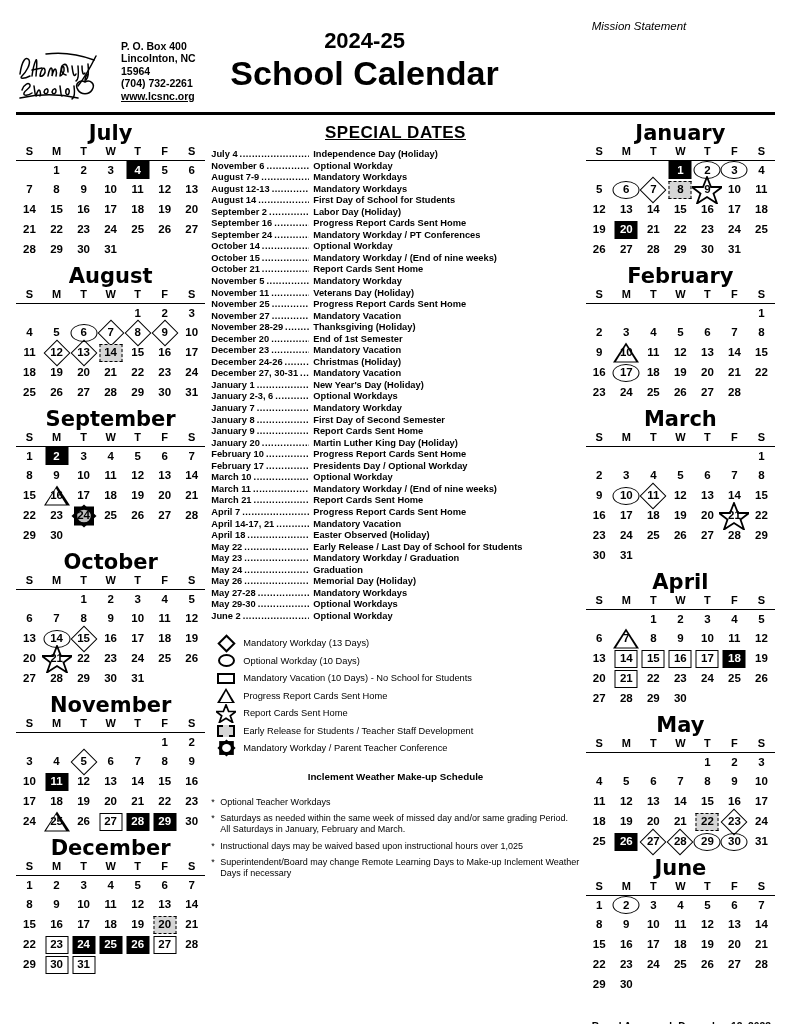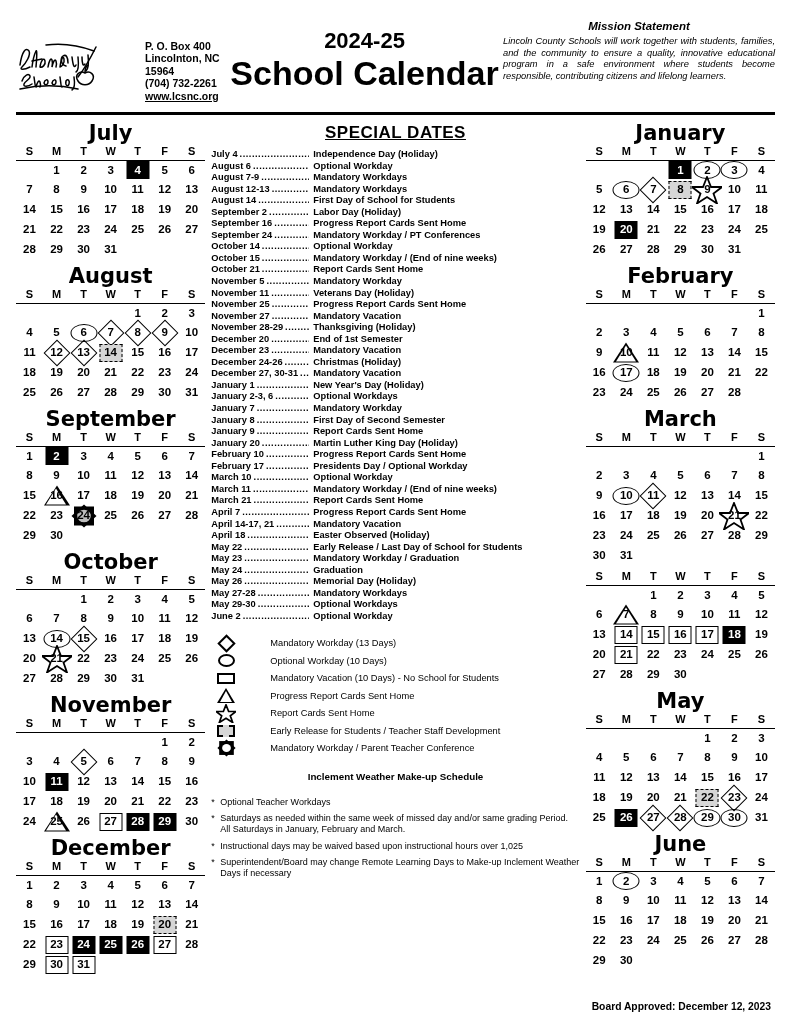--- a/index.html
+++ b/index.html
@@ -9,32 +9,32 @@
     background:#ffffff; color:#000000;
     font-family: "Liberation Sans", sans-serif;
     font-size: 11px;
     overflow: hidden;
     position: relative;
   }
   .page { width:791px; height:1024px; position:relative; padding: 14px 16px 6px 16px; }
 
   
   .header { display:flex; align-items:flex-start; height:96px; }
-  .hdr-left { width:210px; display:flex; align-items:center; gap:24px; padding-top:14px; }
+  .hdr-left { width:210px; display:flex; align-items:flex-end; gap:0; padding-top:14px; }
   .logo { width:105px; height:56px; position:relative; }
   .logo svg { width:105px; height:56px; display:block; }
   .addr { font-family:"Liberation Sans", sans-serif; font-size:10.5px; font-weight:bold; line-height:12.4px; padding-top:12px; }
   .addr .url { text-decoration:underline; }
 
   .hdr-mid { flex:1; text-align:center; padding-top:10px; }
   .hdr-mid .yr { font-size:22px; font-weight:bold; letter-spacing:0px; line-height:34px; }
   .hdr-mid .sc { font-size:34px; font-weight:bold; line-height:30px; }
 
   .hdr-right { width:272px; padding-top:6px; }
-  .ms-title { text-align:center; font-family:"Liberation Sans", sans-serif; font-style:italic; font-weight:bold; font-size:11.5px; margin-bottom:4px; }
+  .ms-title { text-align:center; font-family:"Liberation Sans", sans-serif; font-style:italic; font-weight:normal; font-size:11.5px; margin-bottom:4px; }
   .ms-body { font-family:"Liberation Sans", sans-serif; font-style:italic; font-size:9.3px; line-height:11.6px; text-align:justify; }
 
   .rule { border-top:2.2px solid #000; border-bottom:1.2px solid #000; height:3px; margin:2px 0 6px 0; }
 
   
   .cols { display:flex; gap:0px; }
   .col-l { width:190px; }
   .col-c { width:382px; padding:0 6px; }
   .col-r { width:190px; }
 
@@ -67,21 +67,21 @@
   .sd-row { display:flex; align-items:baseline; white-space:nowrap; overflow:hidden;font-weight:bold; }
   .sd-d { width:98px; flex:0 0 98px; display:flex; align-items:baseline; }
   .sd-d .lbl { padding-right:2px; }
   .sd-d .dots { flex:1; overflow:hidden; white-space:nowrap; letter-spacing:.5px; color:#000; }
   .sd-e { padding-left:4px; }
 
   
   .legend { margin-top:12px; font-size:9.3px; }
   .lg-row { display:flex; align-items:center; height:17.5px; }
   .lg-ico { width:30px; flex:0 0 30px; display:flex; align-items:center; justify-content:center; position:relative; height:17px; }
-  .lg-txt { padding-left:2px;margin-left:27px; }
+  .lg-txt { padding-left:2px; }
   .i-diamond { width:13px; height:13px; border:2px solid #000; transform:rotate(45deg); }
   .i-circle { width:17px; height:13px; border:2px solid #000; border-radius:50%; }
   .i-box { width:18px; height:11px; border:2px solid #000; }
   .i-black { width:18px; height:13px; background:#000; }
   .i-tri { width:0; height:0; border-left:9px solid transparent; border-right:9px solid transparent; border-bottom:15px solid #000; position:relative; }
   .i-tri::after { content:""; position:absolute; left:-6.5px; top:3px; width:0;height:0; border-left:6.5px solid transparent; border-right:6.5px solid transparent; border-bottom:11px solid #fff; }
   .i-dash { width:18px; height:12px; border:2px dashed #000; background:#d6d6d6; }
 
   
   .iw { margin-top:14px; }
@@ -136,21 +136,20 @@
       </div>
     </div>
 
     <div class="hdr-mid">
       <div class="yr">2024-25</div>
       <div class="sc">School Calendar</div>
     </div>
 
     <div class="hdr-right">
       <div class="ms-title">Mission Statement</div>
-      <div class="ms-body">Lincoln County Schools will work together with students, families, and the community to ensure a quality, innovative educational program in a safe environment where students become responsible, contributing citizens and lifelong learners.</div>
     </div>
   </div>
 
   <div class="rule"></div>
 
   <div class="cols">
 
     <div class="col-l" id="col-left">
         <div class="month">
           <div class="m-name">July</div>
@@ -1307,21 +1306,21 @@
       <div class="sd-list" id="sd-list">
           <div class="sd-row">
             <span class="sd-d">
               <span class="lbl">July 4</span>
               <span class="dots">........................................</span>
             </span>
             <span class="sd-e">Independence Day (Holiday)</span>
           </div>
           <div class="sd-row">
             <span class="sd-d">
-              <span class="lbl">August 6</span>
+              <span class="lbl">November 6</span>
               <span class="dots">........................................</span>
             </span>
             <span class="sd-e">Optional Workday</span>
           </div>
           <div class="sd-row">
             <span class="sd-d">
               <span class="lbl">August 7-9</span>
               <span class="dots">........................................</span>
             </span>
             <span class="sd-e">Mandatory Workdays</span>
@@ -2238,20 +2237,21 @@
                 <td></td>
                 <td></td>
                 <td></td>
                 <td></td>
                 <td></td>
               </tr>
             </tbody>
           </table>
         </div>
         <div class="month">
+          <div class="m-name">April</div>
           <table class="cal">
             <thead>
               <tr>
                 <th>S</th>
                 <th>M</th>
                 <th>T</th>
                 <th>W</th>
                 <th>T</th>
                 <th>F</th>
                 <th>S</th>

